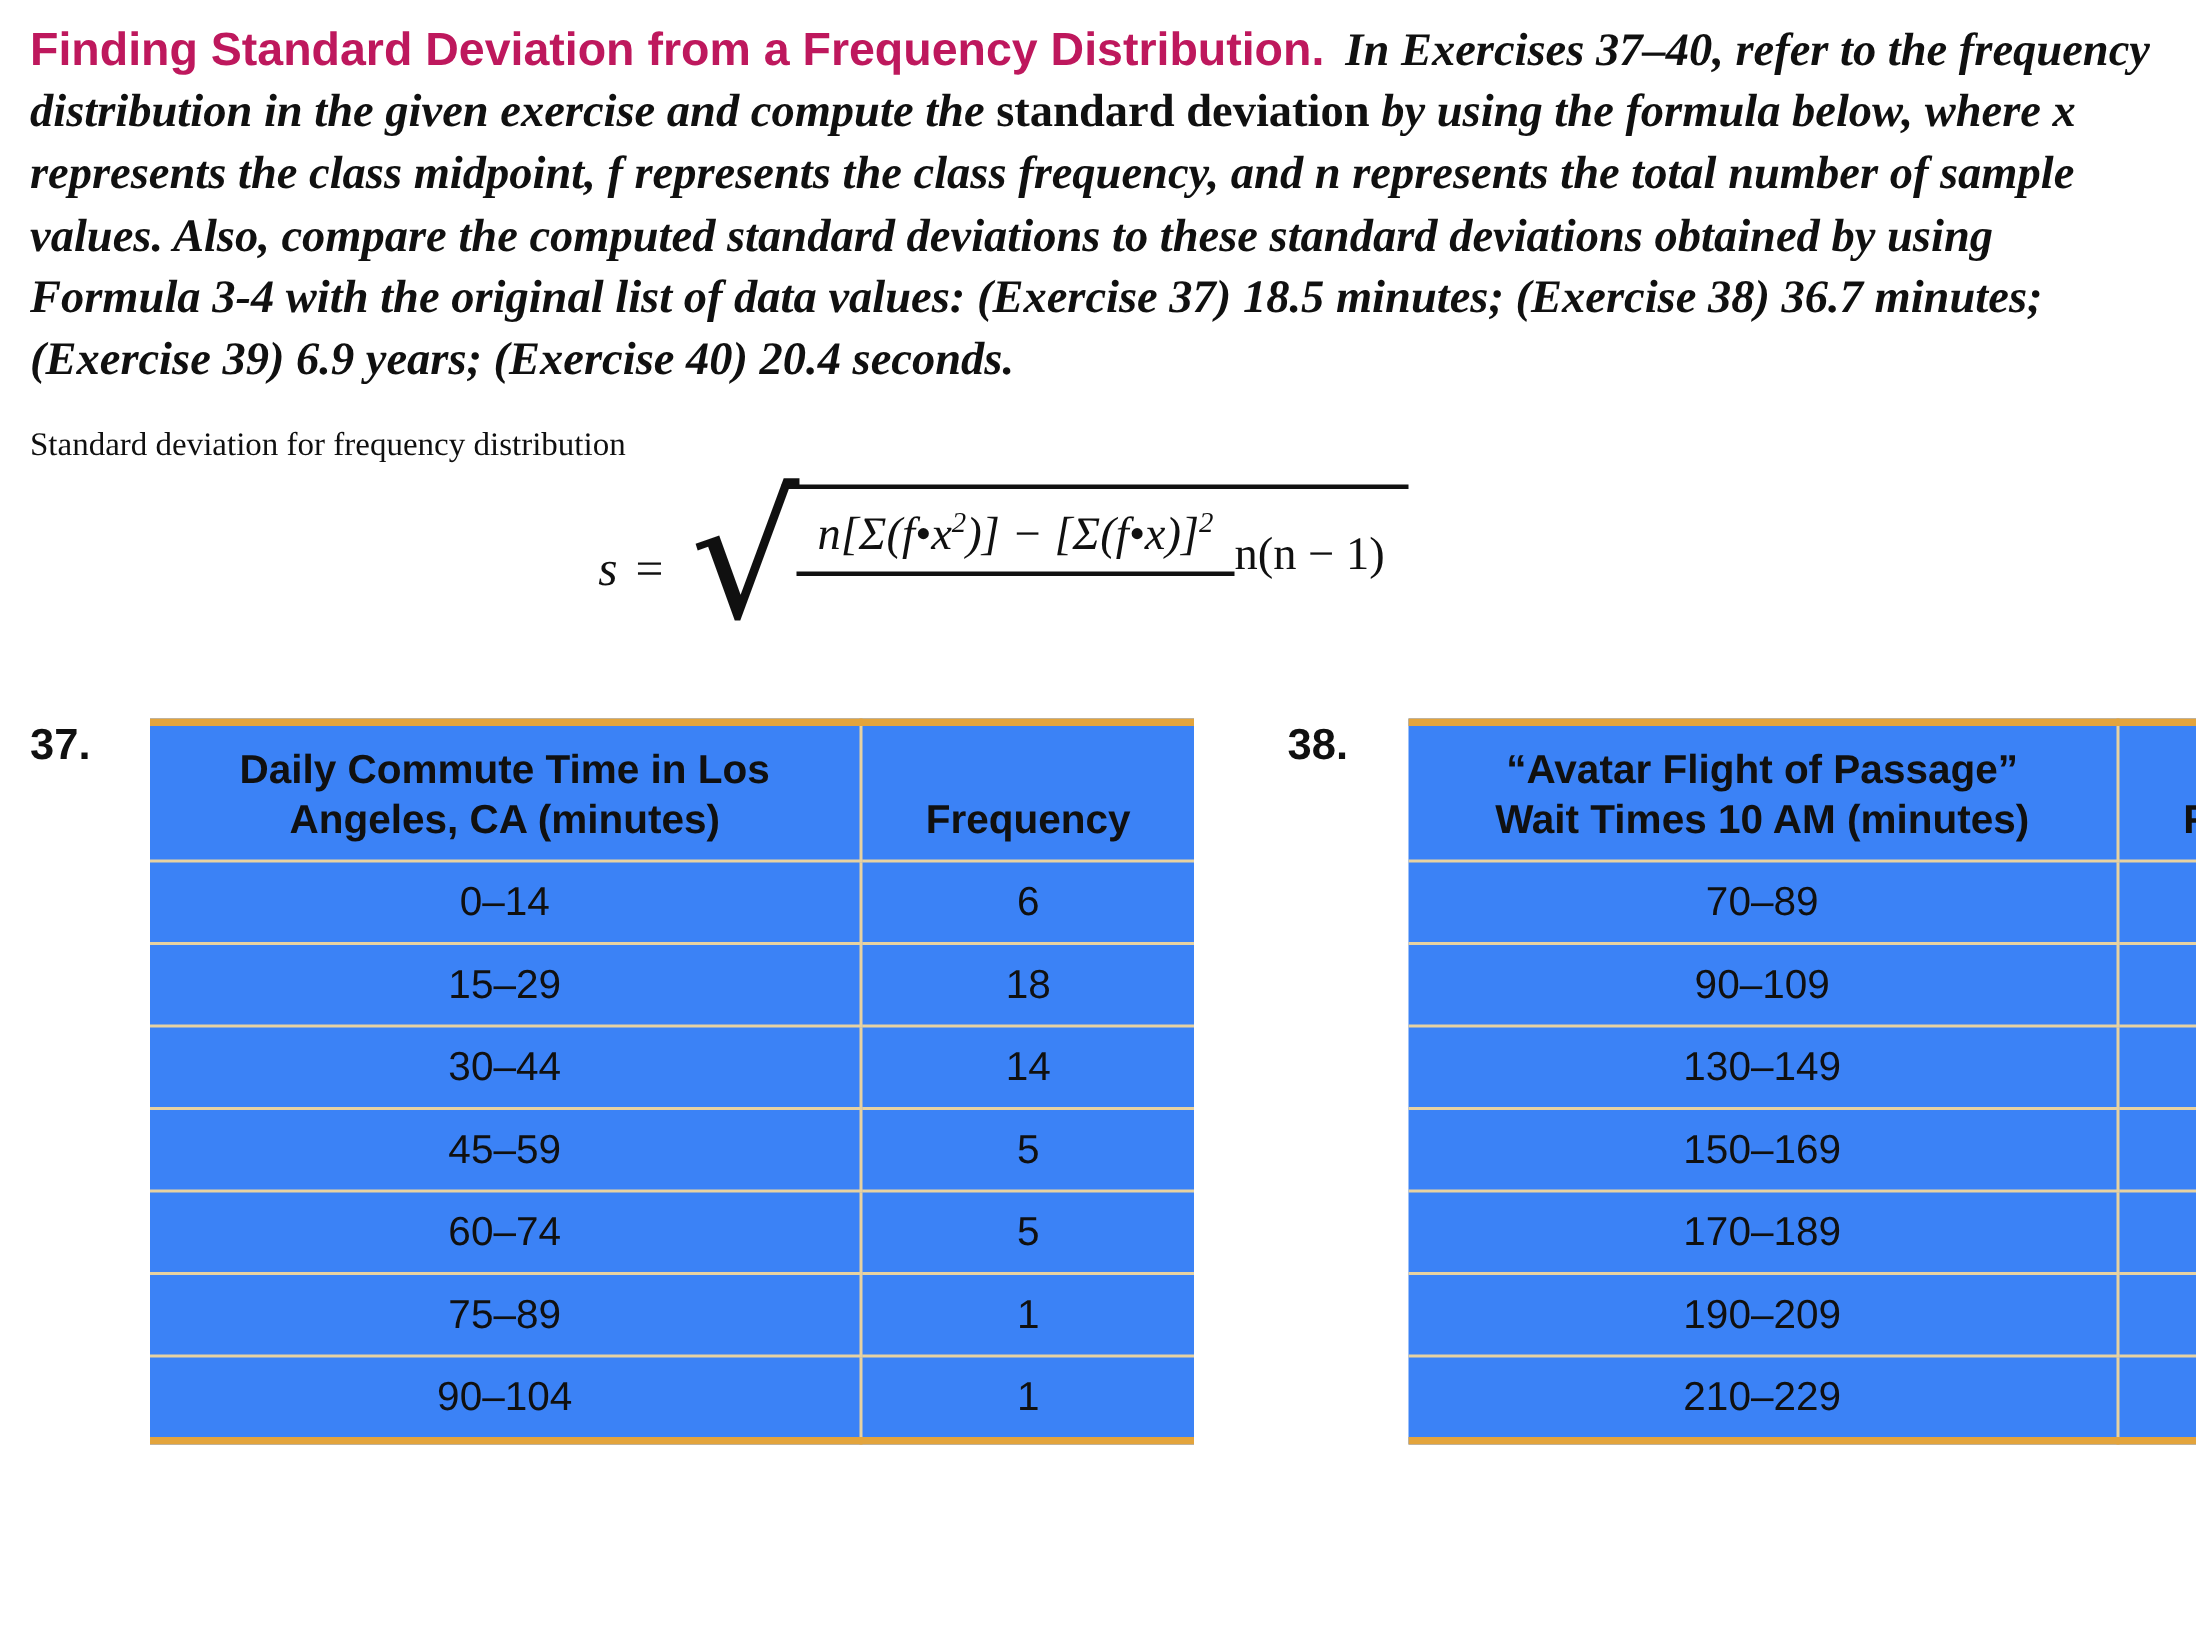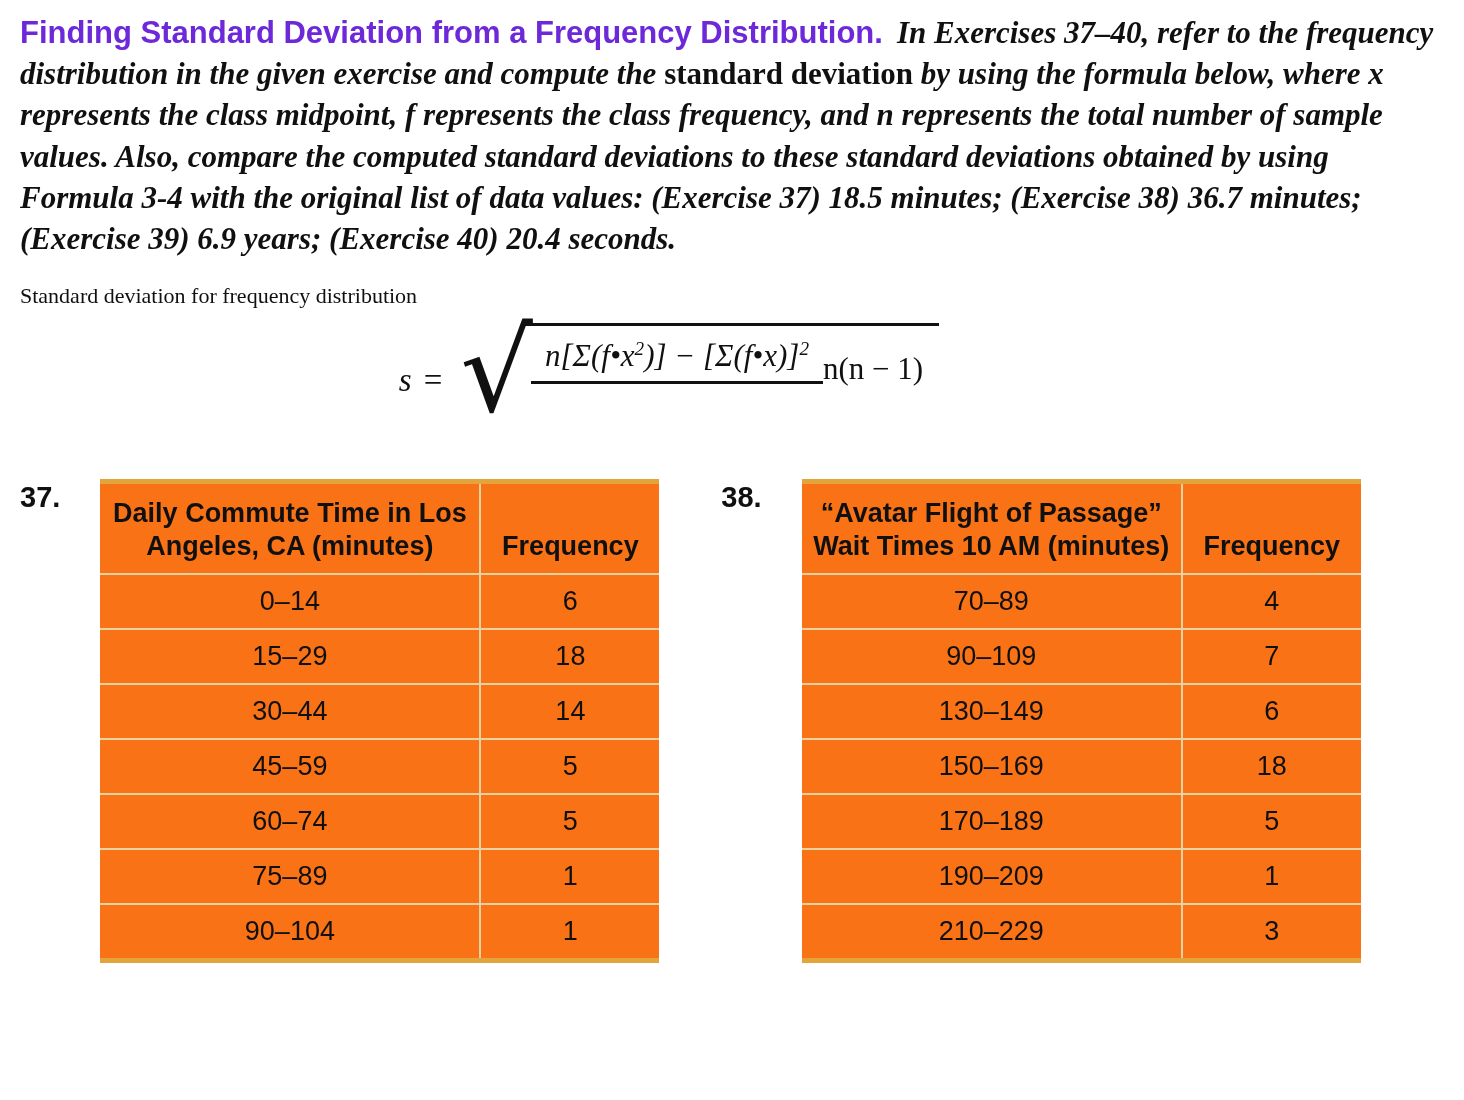--- a/index.html
+++ b/index.html
@@ -18,21 +18,21 @@
     margin: 0;
     font-size: 31px;
     line-height: 1.33;
     font-weight: 700;
     font-style: italic;
   }
   .section-heading {
     font-family: "Liberation Sans", sans-serif;
     font-style: normal;
     font-weight: 700;
-    color: #6d28d9;
+    color: #be185d;
   }
   .after-heading { margin-left: 14px; }
   .bold-roman { font-style: normal; font-weight: 700; }
 
   
   .caption {
     margin: 24px 0 0 0;
     font-size: 22px;
     font-weight: 400;
     font-style: normal;
@@ -78,23 +78,23 @@
     display: flex;
     align-items: flex-start;
     gap: 62px;
     margin-top: 42px;
     font-family: "Liberation Sans", sans-serif;
   }
   .exercise { display: flex; align-items: flex-start; gap: 40px; }
   .ex-num { font-weight: 700; font-size: 29px; padding-top: 2px; }
   table.freq {
     border-collapse: collapse;
-    width: 559px;
+    width: 696px;
     table-layout: fixed;
-    background: #f97316;
+    background: #3b82f6;
     border-top: 5px solid #E3A43C;
     border-bottom: 5px solid #E3A43C;
   }
   th, td { font-size: 27px; text-align: center; }
   th {
     font-weight: 700;
     vertical-align: bottom;
     padding: 13px 8px 10px;
     border-bottom: 2px solid #E7D2A1;
     line-height: 1.22;

